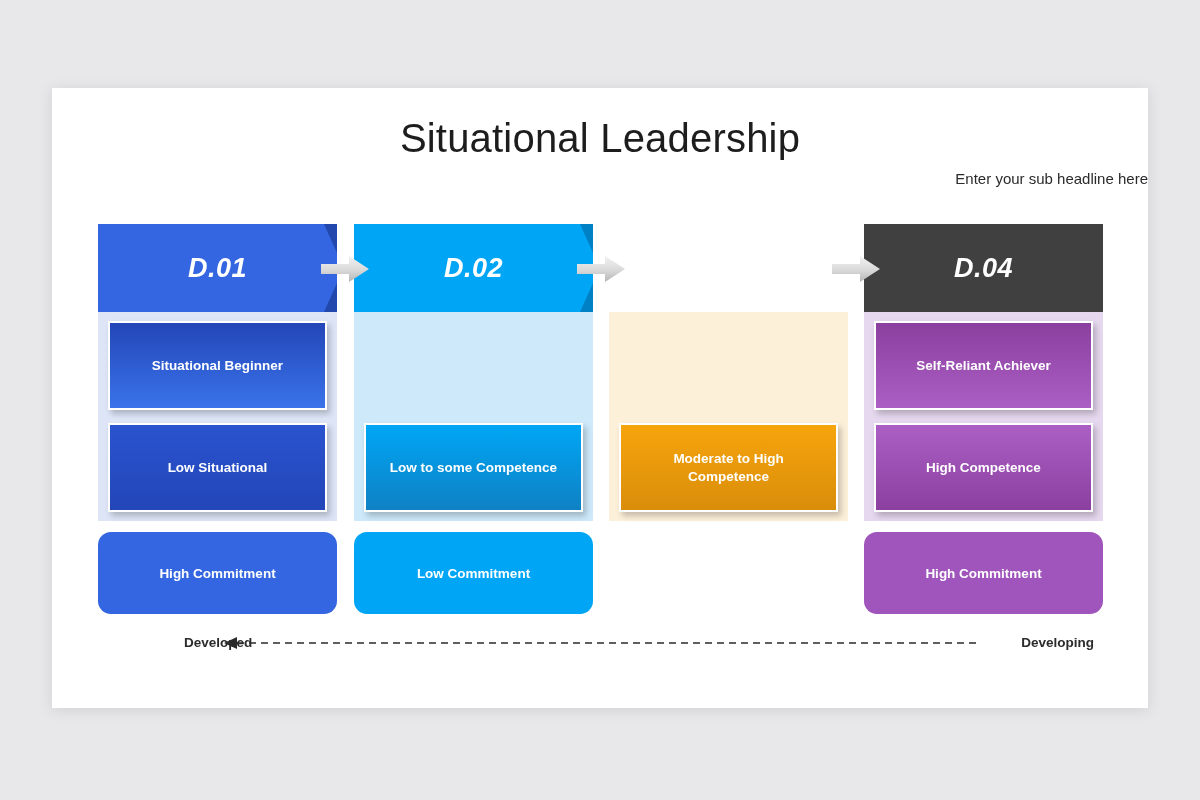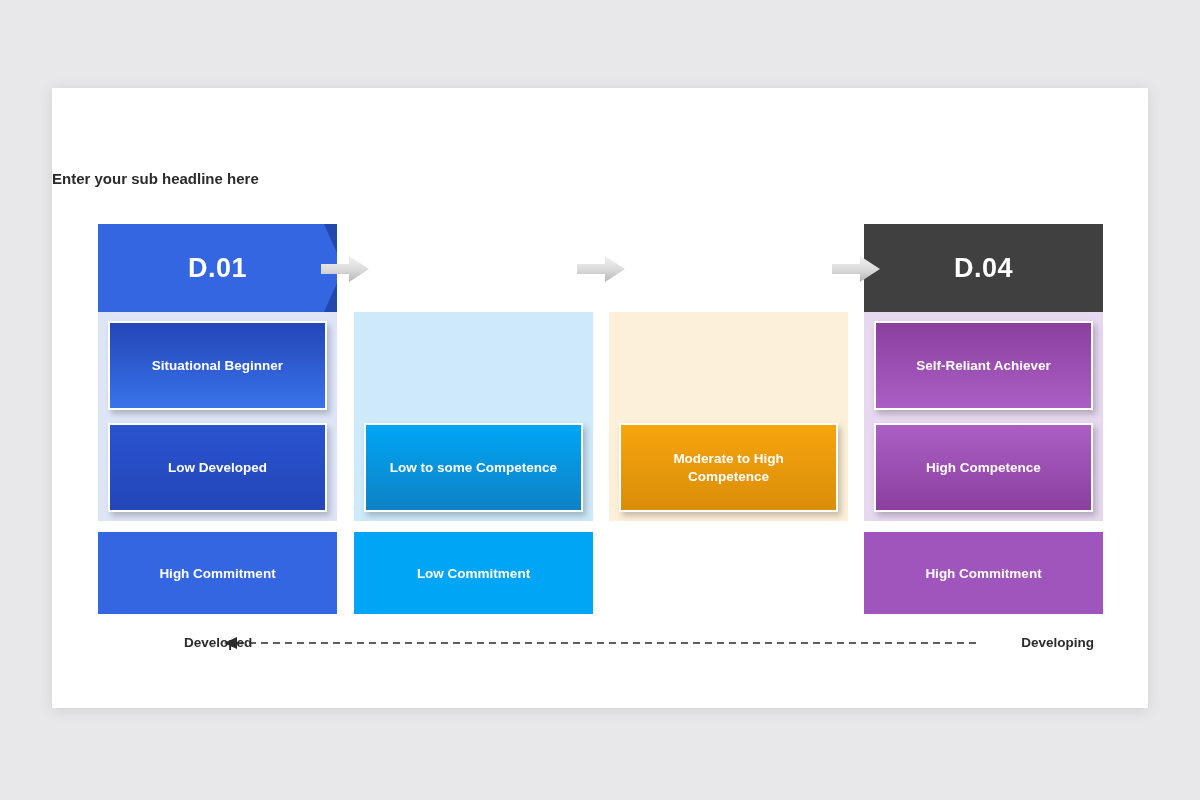--- a/index.html
+++ b/index.html
@@ -32,23 +32,23 @@
     font-size: 40px;
     font-weight: 400;
     color: #1d1d1d;
     letter-spacing: 0.2px;
   }
   #subtitle {
     position: absolute;
     left: 0;
     top: 82px;
     width: 1096px;
-    text-align: left;
+    text-align: right;
     font-size: 15px;
-    font-weight: 700;
+    font-weight: 400;
     color: #2b2b2b;
   }
 
   
   #columns {
     position: absolute;
     left: 46px;
     top: 136px;
     width: 1004px;
     height: 390px;
@@ -71,20 +71,21 @@
     width: 239px;
     height: 88px;
     display: flex;
     align-items: center;
     justify-content: center;
     color: #ffffff;
     font-size: 27px;
     font-weight: bold;
     letter-spacing: 0.5px;
     z-index: 3;
+    font-style: italic;
   }
   
   .fold-top, .fold-bot {
     position: absolute;
     right: 0;
     width: 13px;
     height: 29px;
     z-index: 4;
   }
   .fold-top { top: 0; }
@@ -138,20 +139,21 @@
     width: 239px;
     height: 82px;
     display: flex;
     align-items: center;
     justify-content: center;
     text-align: right;
     color: #ffffff;
     font-size: 13.5px;
     font-weight: bold;
     z-index: 2;
+    border-radius: 13px;
   }
 
   
   #axis {
     position: absolute;
     left: 46px;
     top: 540px;
     width: 1004px;
     height: 34px;
   }
@@ -178,20 +180,21 @@
     top: 4px;
     width: 752px;
     height: 22px;
   }
 </style>
 </head>
 <body>
 
 <div id="slide">
 
+  <div id="title">Situational Leadership</div>
   <div id="subtitle">Enter your sub headline here</div>
 
   <div id="columns">
 
     <div class="col c0">
       <div class="hdr" style="background:#3366e0">
         <span>D.01</span>
         <span class="fold-top">
           <svg width="13" height="29" viewBox="0 0 13 29">
               <polygon points="0,0 13,0 13,29" fill="#1e3f9e" opacity="0.75"></polygon>
@@ -202,21 +205,21 @@
               <polygon points="13,0 13,29 0,29" fill="#1e3f9e" opacity="0.75"></polygon>
             </svg>
         </span>
       </div>
 
       <div class="pane" style="background:#dde5f7">
         <div class="card top" style="background:linear-gradient(180deg,#2346b8 0%,#3a73ea 100%)">
           <span>Situational Beginner</span>
         </div>
         <div class="card bot" style="background:linear-gradient(180deg,#2a53cf 0%,#2346b8 100%)">
-          <span>Low Developed</span>
+          <span>Low Situational</span>
         </div>
       </div>
 
       <div class="foot" style="background:#3366e0">
         <span>High Commitment</span>
       </div>
 
       <div class="arrow">
         <svg width="48" height="26" viewBox="0 0 48 26">
           <defs>
@@ -225,20 +228,33 @@
               <stop offset="55%" stop-color="#d9d9d9"></stop>
               <stop offset="100%" stop-color="#b5b5b5"></stop>
             </linearGradient>
           </defs>
           <polygon points="0,8 28,8 28,0 48,13 28,26 28,18 0,18" fill="url(#ag1)"></polygon>
         </svg>
       </div>
     </div>
 
     <div class="col c1">
+      <div class="hdr" style="background:#00a6f5">
+        <span>D.02</span>
+        <span class="fold-top">
+          <svg width="13" height="29" viewBox="0 0 13 29">
+              <polygon points="0,0 13,0 13,29" fill="#0072b0" opacity="0.7"></polygon>
+            </svg>
+        </span>
+        <span class="fold-bot">
+          <svg width="13" height="29" viewBox="0 0 13 29">
+              <polygon points="13,0 13,29 0,29" fill="#0072b0" opacity="0.7"></polygon>
+            </svg>
+        </span>
+      </div>
 
       <div class="pane" style="background:#cde9fa">
         <div class="card bot" style="background:linear-gradient(180deg,#00a6f5 0%,#0f81c4 100%)">
           <span>Low to some Competence</span>
         </div>
       </div>
 
       <div class="foot" style="background:#00a6f5">
         <span>Low Commitment</span>
       </div>

